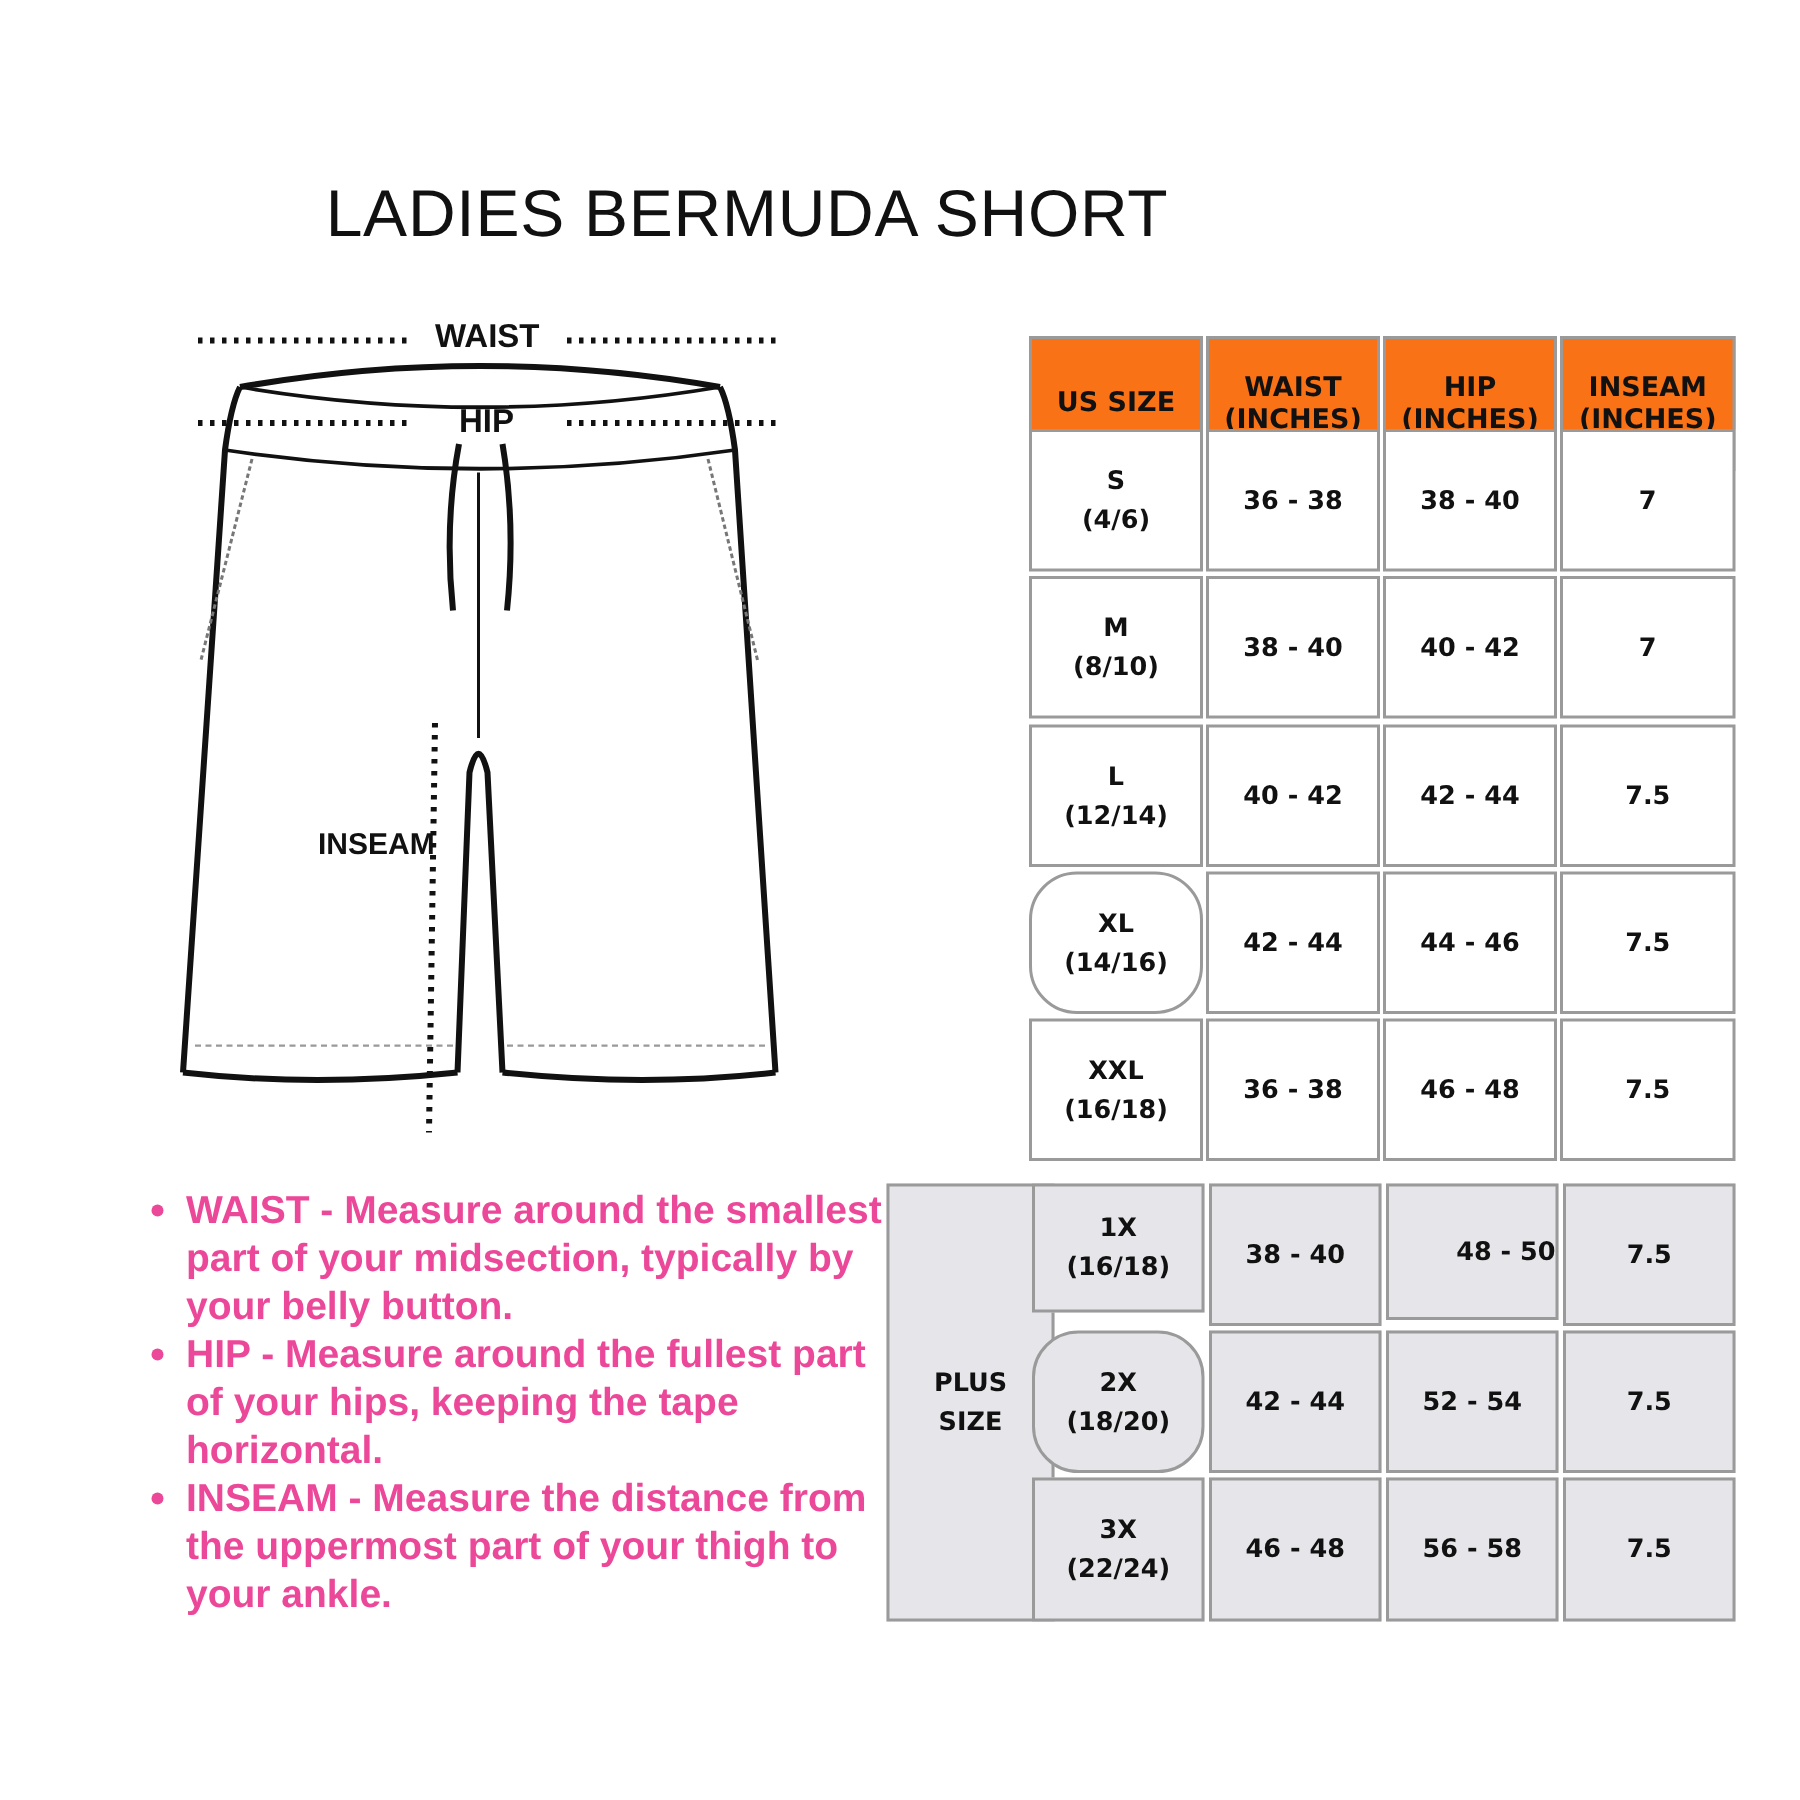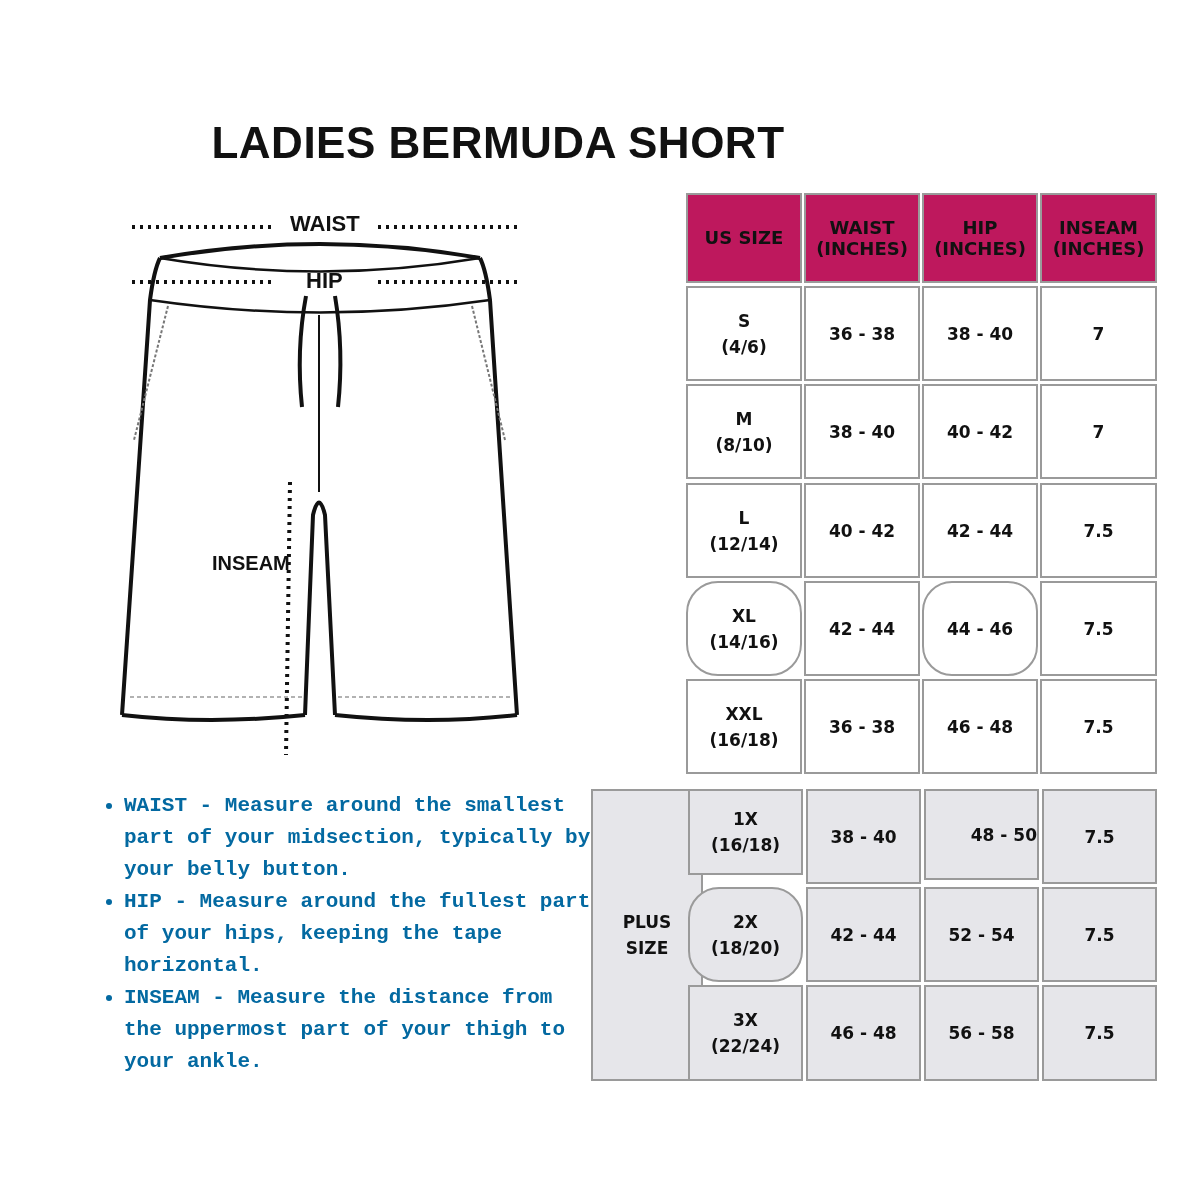--- a/index.html
+++ b/index.html
@@ -1,24 +1,24 @@
 <!DOCTYPE html>
 <html><head>
 <meta charset="utf-8">
 <style>
   html, body { margin:0; padding:0; background:#ffffff; }
   body { width:1200px; height:1200px; position:relative; overflow:hidden; font-family:"DejaVu Sans", sans-serif; color:#111; }
-  .title { position:absolute; top:118px; left:0; width:996px; text-align:center; font-family:"Liberation Sans", sans-serif; font-weight:bold; font-size:44px; letter-spacing:0.5px; color:#111; }
+  .title { position:absolute; top:118px; left:0; width:996px; text-align:center; font-family:"Liberation Sans", sans-serif; font-weight:normal; font-size:44px; letter-spacing:0.5px; color:#111; }
   .diagram { position:absolute; left:110px; top:200px; width:430px; height:570px; }
   .diagram svg { position:absolute; left:0; top:0; }
   .dlabel { position:absolute; font-family:"Liberation Sans", sans-serif; font-weight:bold; font-size:22px; color:#111; background:transparent; }
-  .instructions { position:absolute; left:100px; top:790px; width:470px; margin:0; padding:0 0 0 24px; font-family:Liberation Mono, monospace; font-size:21px; line-height:32px; font-weight:bold; color:#0369a1; }
+  .instructions { position:absolute; left:100px; top:790px; width:470px; margin:0; padding:0 0 0 24px; font-family:Liberation Sans, sans-serif; font-size:26px; line-height:32px; font-weight:bold; color:#ec4899; }
   .instructions li { margin:0; padding:0; }
   .cell { position:absolute; box-sizing:border-box; border:2px solid #9a9a9a; display:flex; flex-direction:column; align-items:center; justify-content:center; text-align:center; font-family:"DejaVu Sans", sans-serif; font-weight:bold; color:#111; }
-  .hdr { background:#be185d; }
+  .hdr { background:#f97316;margin-top:31px; }
   .std { background:#ffffff; }
   .plus { background:#e6e6ea; }
   .hmain { font-size:18px; line-height:22px; }
   .hsub { font-size:18px; line-height:20px; }
   .v { font-size:17px; line-height:26px; }
 </style>
 </head>
 <body>
 
 <div class="title">LADIES BERMUDA SHORT</div>
@@ -127,21 +127,21 @@
       <span class="v">7.5</span>
     </div>
 
   <div class="cell std" style="left:686px; top:581px; width:116px; height:95px;border-radius:32px;">
     <span class="v">XL</span>
     <span class="v">(14/16)</span>
   </div>
   <div class="cell std" style="left:804px; top:581px; width:116px; height:95px;">
       <span class="v">42 - 44</span>
     </div>
-  <div class="cell std" style="left:922px; top:581px; width:116px; height:95px;border-radius:30px;">
+  <div class="cell std" style="left:922px; top:581px; width:116px; height:95px;">
       <span class="v">44 - 46</span>
     </div>
   <div class="cell std" style="left:1040px; top:581px; width:117px; height:95px;">
       <span class="v">7.5</span>
     </div>
 
   <div class="cell std" style="left:686px; top:679px; width:116px; height:95px;">
     <span class="v">XXL</span>
     <span class="v">(16/18)</span>
   </div>

